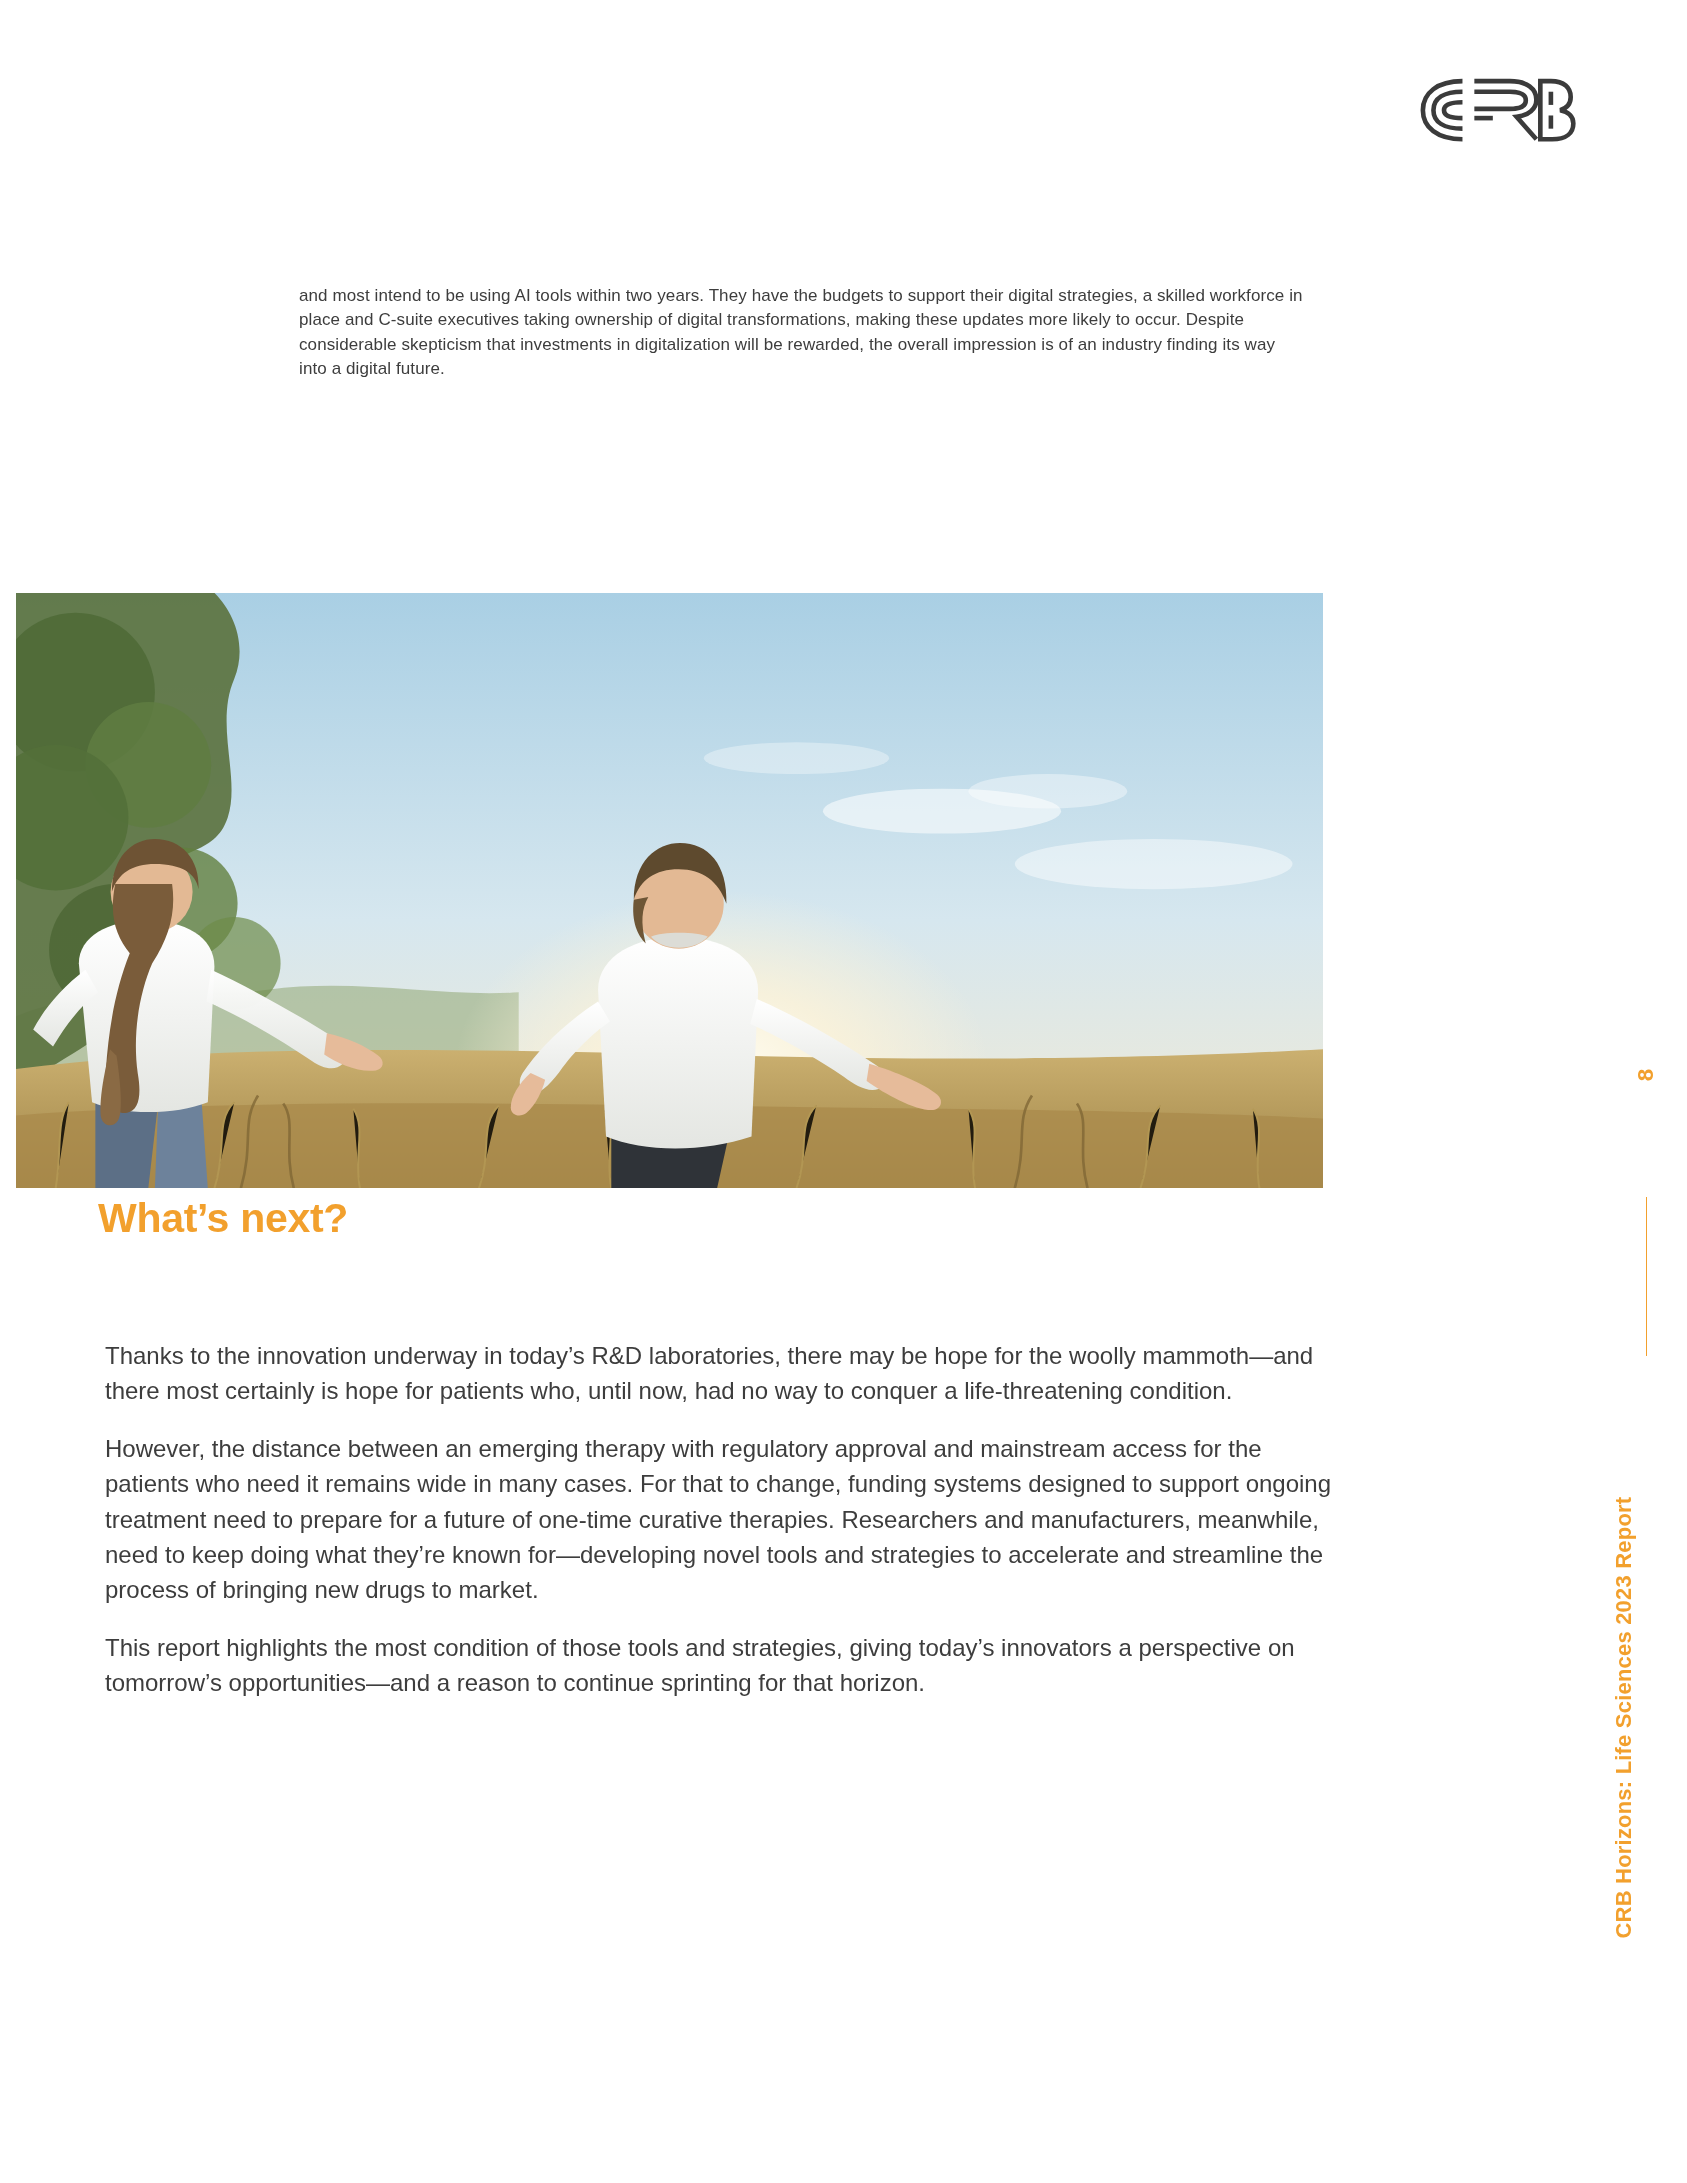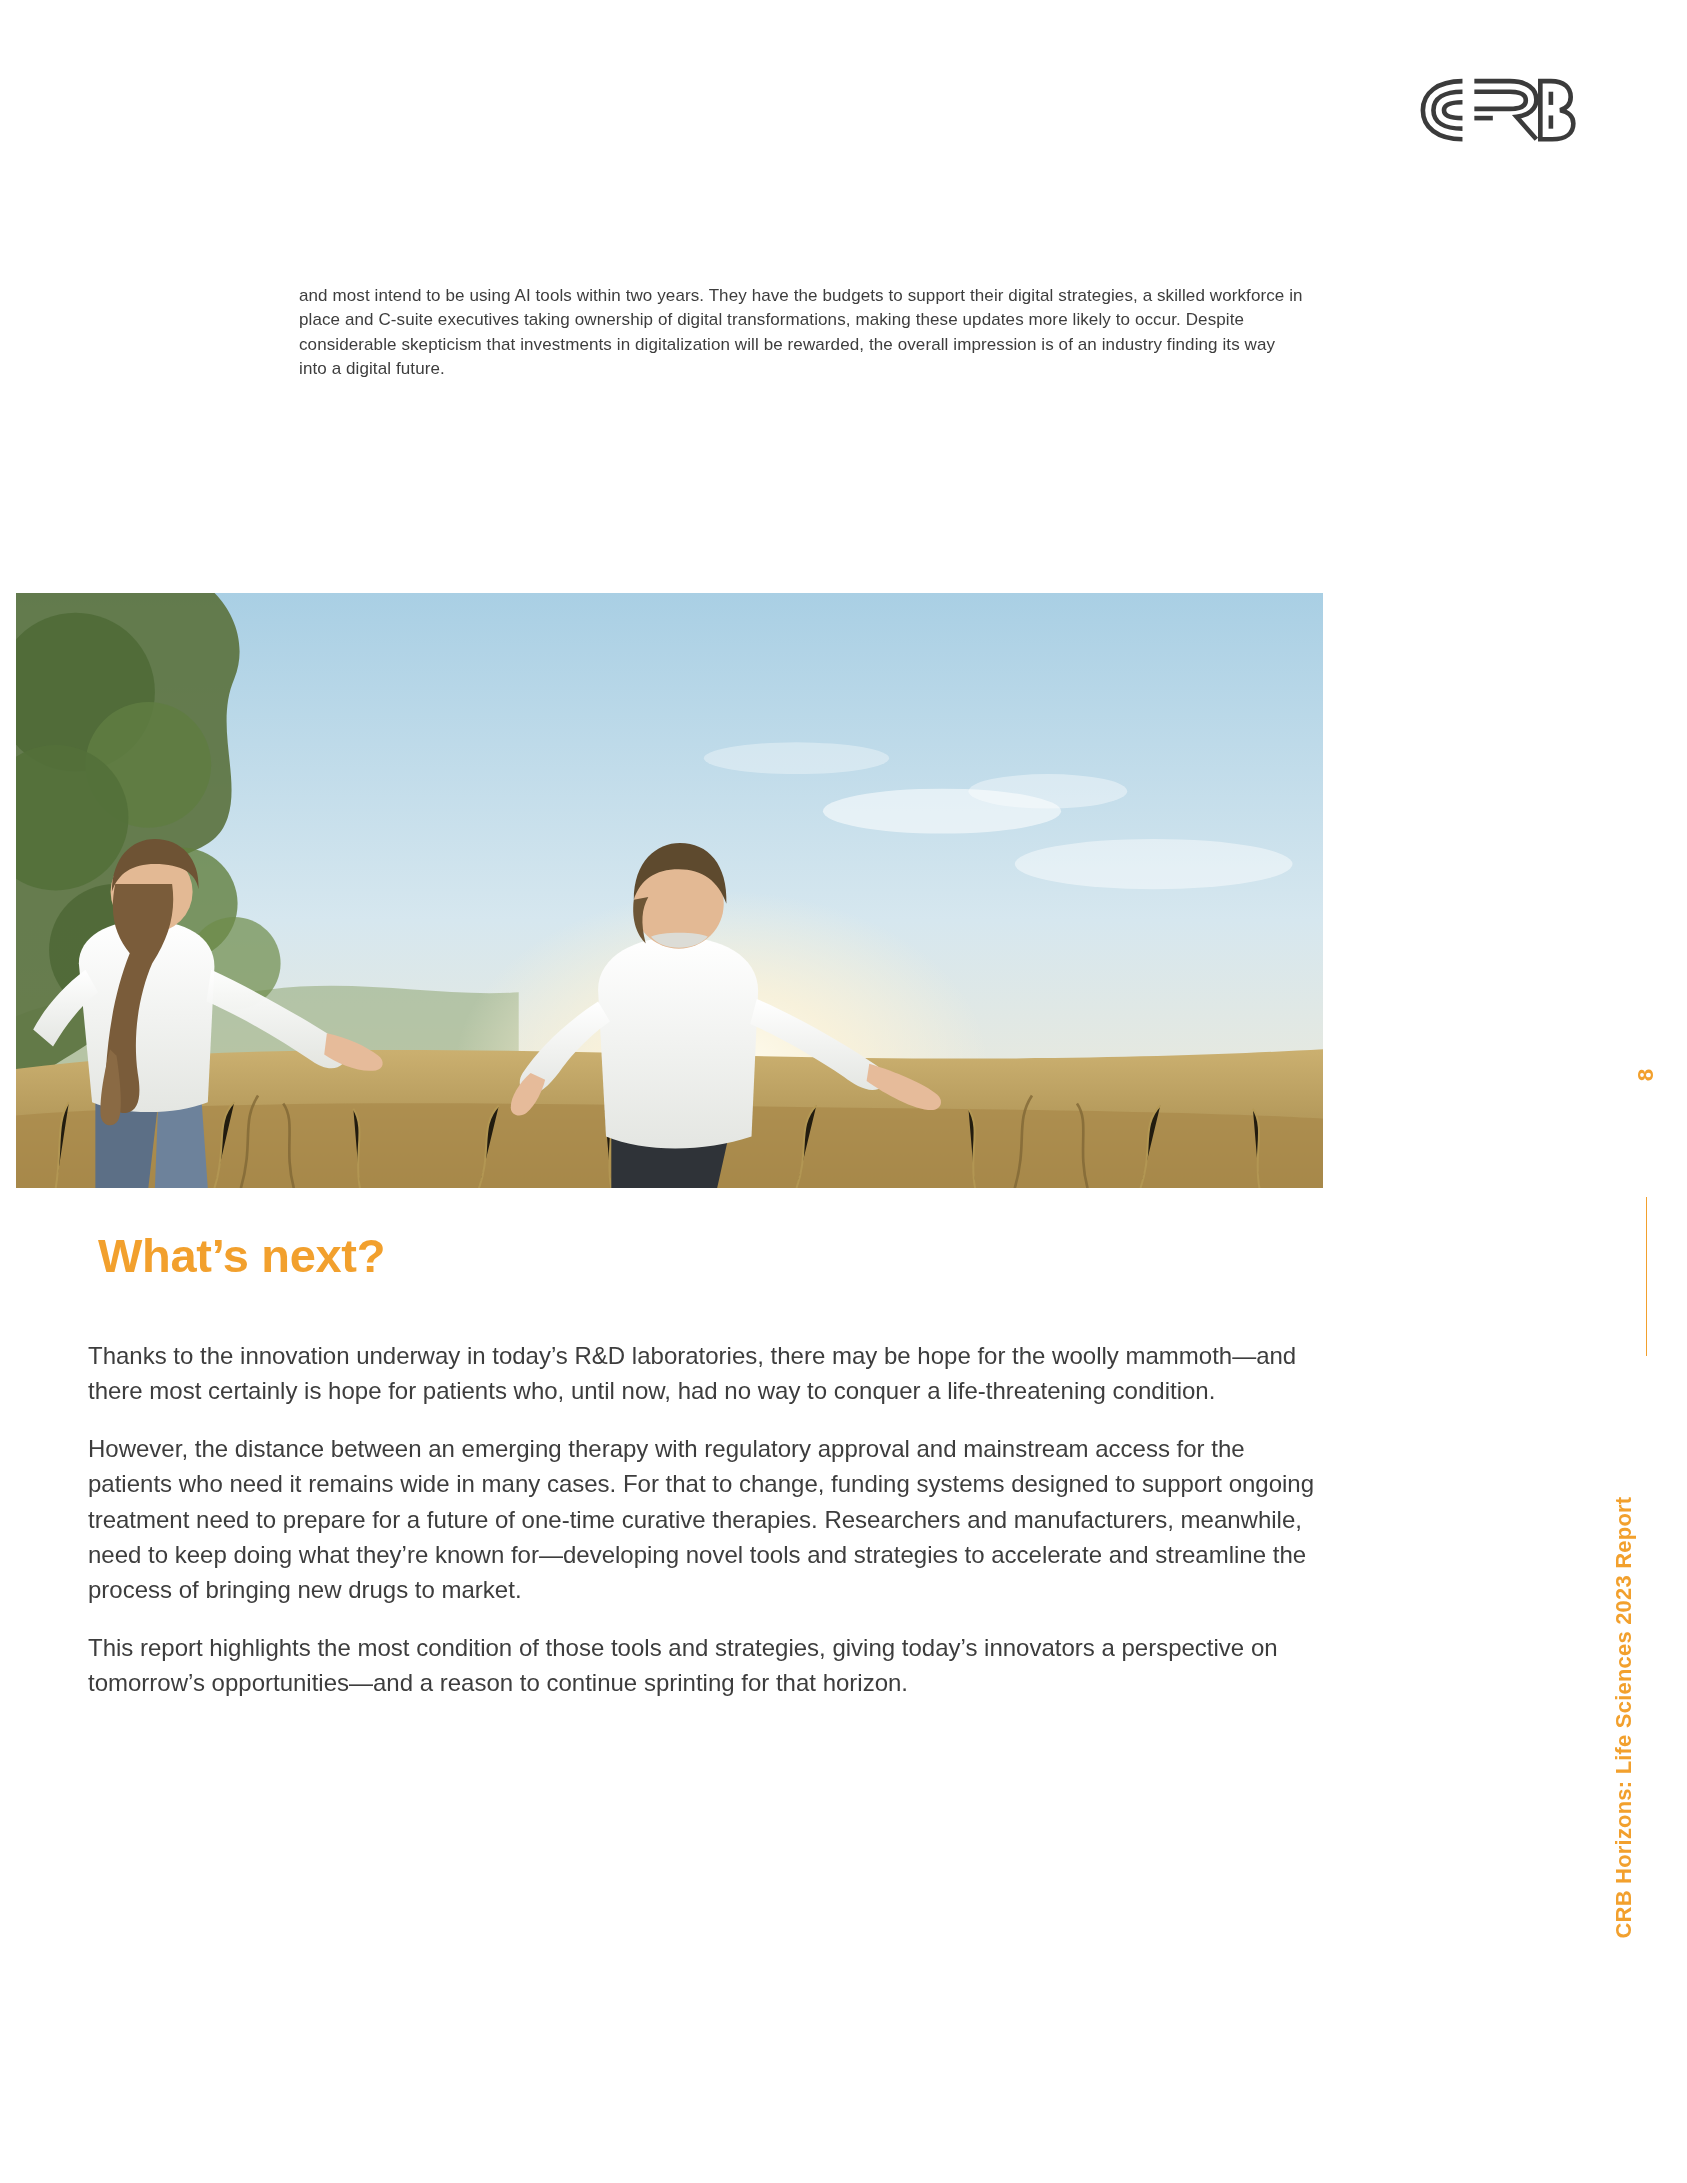--- a/index.html
+++ b/index.html
@@ -45,32 +45,32 @@
     width: 1307px;
     height: 595px;
     overflow: hidden;
   }
   .photo svg { display: block; width: 100%; height: 100%; }
 
   
   .heading {
     position: absolute;
     left: 98px;
-    top: 1231px;
-    font-size: 47px;
+    top: 1197px;
+    font-size: 41px;
     line-height: 1.05;
     font-weight: bold;
     color: #F2A02D;
     letter-spacing: -0.3px;
   }
 
   
   .body-copy {
     position: absolute;
-    left: 88px;
+    left: 105px;
     top: 1338px;
     width: 1237px;
     font-size: 24px;
     line-height: 1.47;
     color: #3d3d3d;
   }
   .body-copy p {
     margin: 0 0 22.5px 0;
   }
   .body-copy p:last-child { margin-bottom: 0; }

